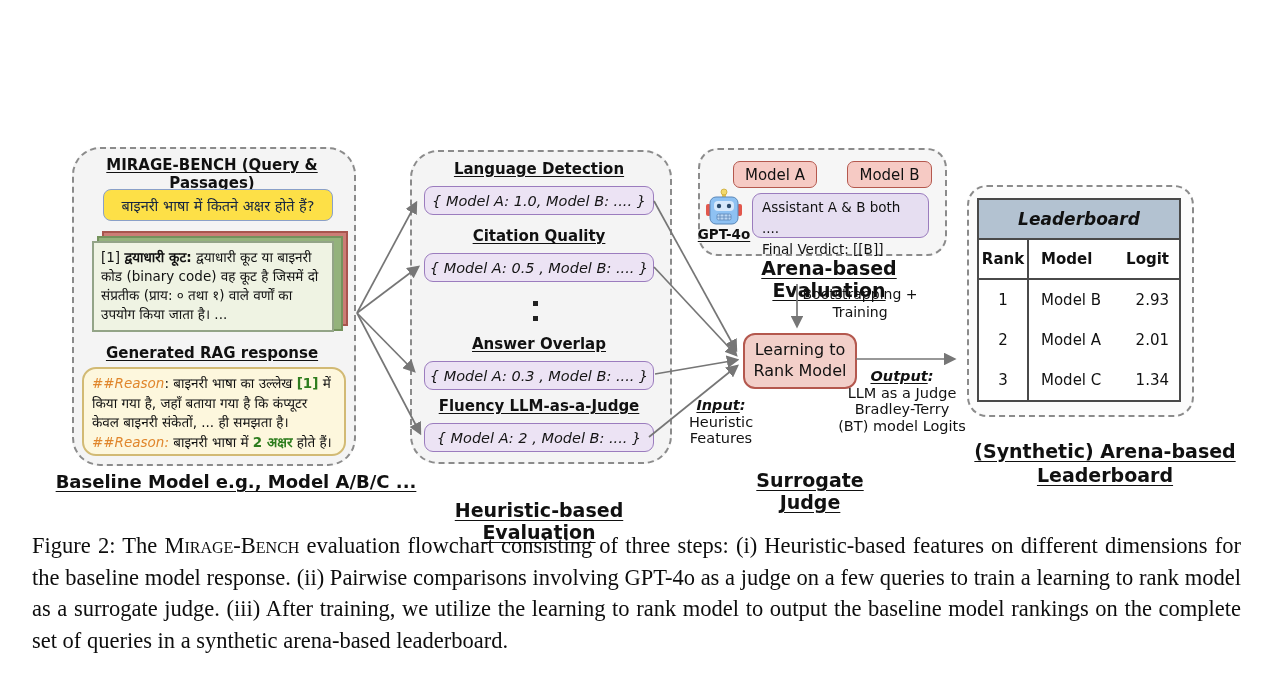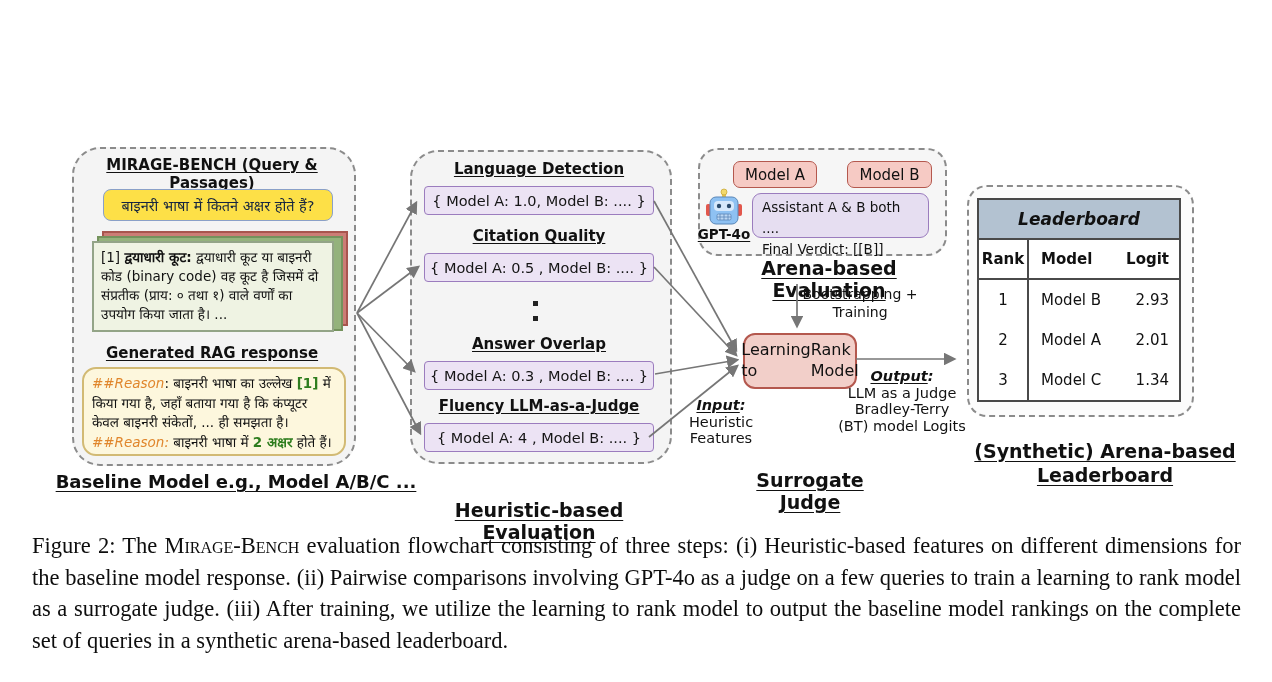--- a/index.html
+++ b/index.html
@@ -24,39 +24,39 @@
   .rag-lbl{left:72px;top:344px;width:280px;}
   .yellow-box{left:82px;top:367px;width:264px;height:89px;background:#fdf7dd;border:2px solid #d2ba74;
               border-radius:14px;font-size:13.5px;line-height:1.45;padding:5px 8px;box-sizing:border-box;overflow:hidden;}
   .orange{color:#e0862c;font-style:italic;}
   .grn{color:#2e7d1e;font-weight:bold;}
   .baseline-cap{left:36px;top:471px;width:400px;font-size:18px;}
 
   
   .mid-box{left:410px;top:150px;width:258px;height:310px;border-radius:28px;}
   .metric-lbl{left:410px;width:258px;}
-  .metric-box{left:424px;width:228px;height:27px;background:#ece3f4;border:1.6px solid #9b7cbe;border-radius:4px;
-              display:flex;align-items:center;justify-content:center;font-size:14.5px;color:#151515;}
+  .metric-box{left:424px;width:228px;height:27px;background:#ece3f4;border:1.6px solid #9b7cbe;border-radius:9px;
+              display:flex;align-items:center;justify-content:center;font-size:14.5px;color:#151515;font-style:italic;}
   .dot{left:533px;width:5px;height:5px;background:#222;}
   .heur-cap{left:400px;top:499px;width:278px;}
 
   
   .arena-box{left:698px;top:148px;width:245px;height:104px;border-radius:20px;background:#f6f6f6;}
   .model-chip{width:82px;height:25px;background:#f6cac4;border:1.6px solid #b4584e;border-radius:7px;
               display:flex;align-items:center;justify-content:center;font-size:15px;}
   .vs{left:855px;top:164px;width:26px;text-align:right;font-size:15px;font-weight:700;}
   .gpt-lbl{left:696px;top:226px;width:56px;font-size:13.5px;font-weight:600;text-align:center;}
   .verdict{left:752px;top:193px;width:177px;height:45px;background:#e6def1;border:1.6px solid #9b7cbe;
            border-radius:9px;font-size:13.5px;line-height:1.55;padding:3px 9px;box-sizing:border-box;}
   .arena-cap{left:709px;top:257px;width:240px;}
 
   
   .boot-lbl{left:800px;top:286px;width:120px;font-size:14px;text-align:center;line-height:1.25;}
   .ltr-box{left:743px;top:333px;width:110px;height:52px;background:#f2cfc9;border:2px solid #b4584e;
-           border-radius:12px;display:flex;align-items:center;justify-content:center;
+           border-radius:12px;display:flex;flex-direction:column;align-items:center;justify-content:center;
            font-size:16px;line-height:1.3;}
   .io{font-size:14.5px;text-align:center;line-height:1.15;}
   .io .hdr{font-style:italic;font-weight:600;}
   .input-lbl{left:688px;top:397px;width:66px;}
   .output-lbl{left:838px;top:368px;width:128px;}
   .surr-cap{left:730px;top:469px;width:160px;}
 
   
   .lb-wrap{left:967px;top:185px;width:223px;height:228px;border-radius:20px;background:#fcfcfc;}
   .lb-table{left:977px;top:198px;width:200px;border:2px solid #4a4a4a;background:#fff;}
@@ -109,21 +109,21 @@
   <div class="abs lbl u metric-lbl" style="top:227px;">Citation Quality</div>
   <div class="abs metric-box" style="top:253px;">{ Model A:  0.5 , Model B: .... }</div>
 
   <div class="abs dot" style="top:301px;"></div>
   <div class="abs dot" style="top:316px;"></div>
 
   <div class="abs lbl u metric-lbl" style="top:335px;">Answer Overlap</div>
   <div class="abs metric-box" style="top:361px;">{ Model A:  0.3 , Model B: .... }</div>
 
   <div class="abs lbl u metric-lbl" style="top:397px;">Fluency LLM-as-a-Judge</div>
-  <div class="abs metric-box" style="top:423px;">{ Model A:  4 , Model B: .... }</div>
+  <div class="abs metric-box" style="top:423px;">{ Model A:  2 , Model B: .... }</div>
 
   <div class="abs cap heur-cap">Heuristic-based Evaluation</div>
 
   <div class="abs dashed arena-box"></div>
   <div class="abs model-chip" style="left:733px;top:161px;">Model A</div>
   <div class="abs u vs">vs</div>
   <div class="abs model-chip" style="left:847px;top:161px;width:83px;">Model B</div>
 
   <svg class="abs" style="left:705px;top:188px;" width="38" height="38" viewBox="0 0 38 38">
     <rect x="17" y="4" width="4" height="6" fill="#e8c44a"></rect>

